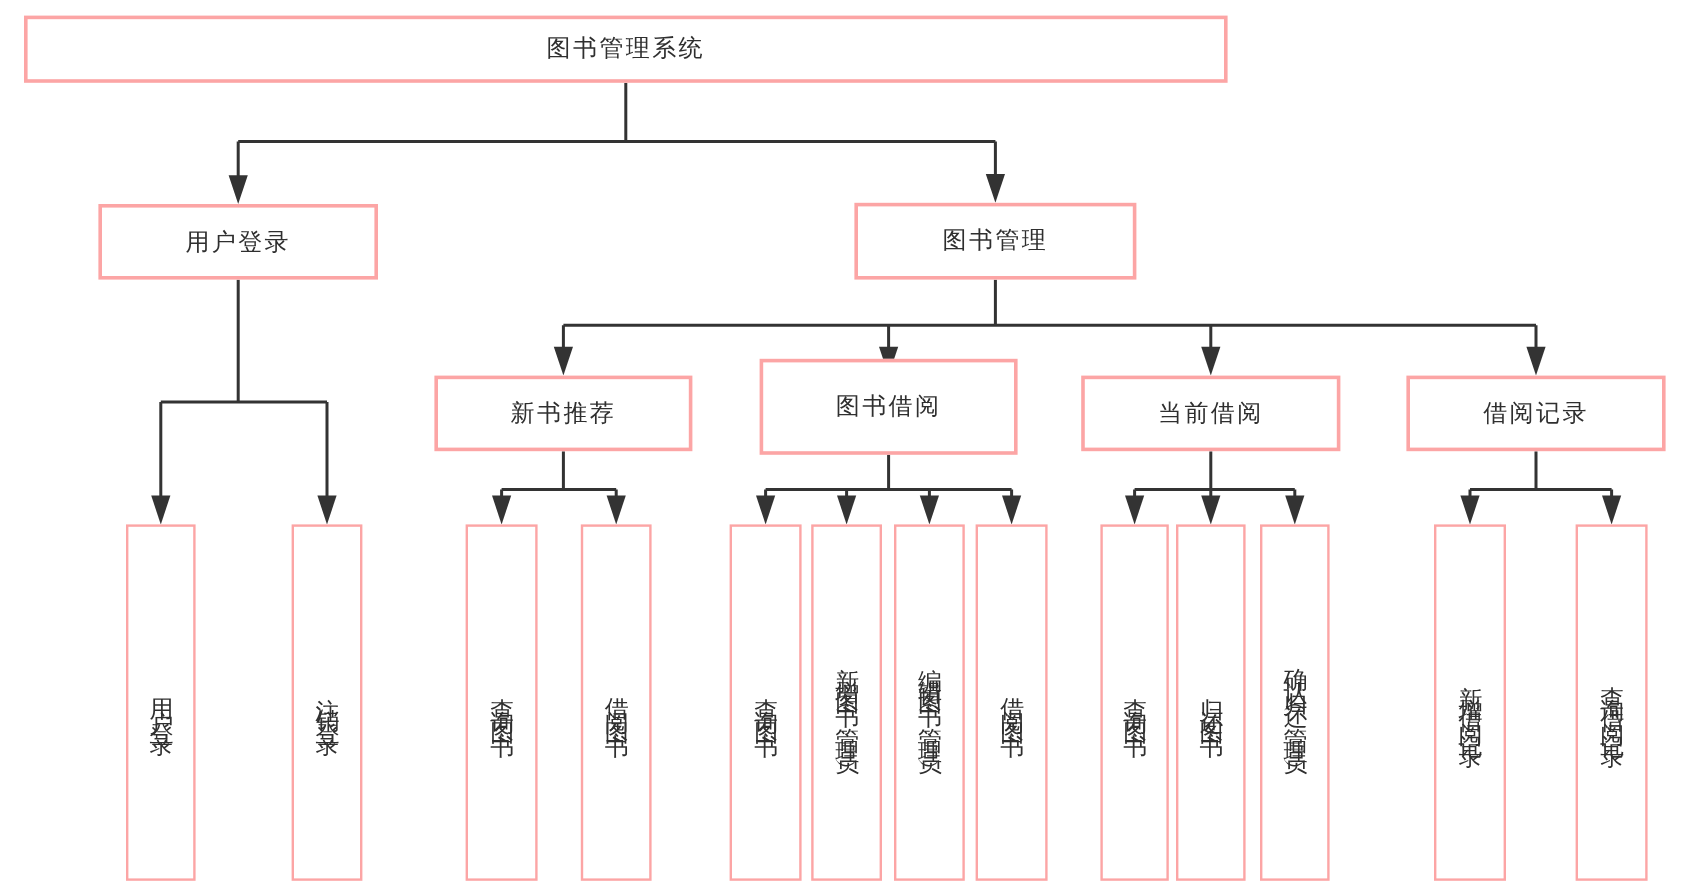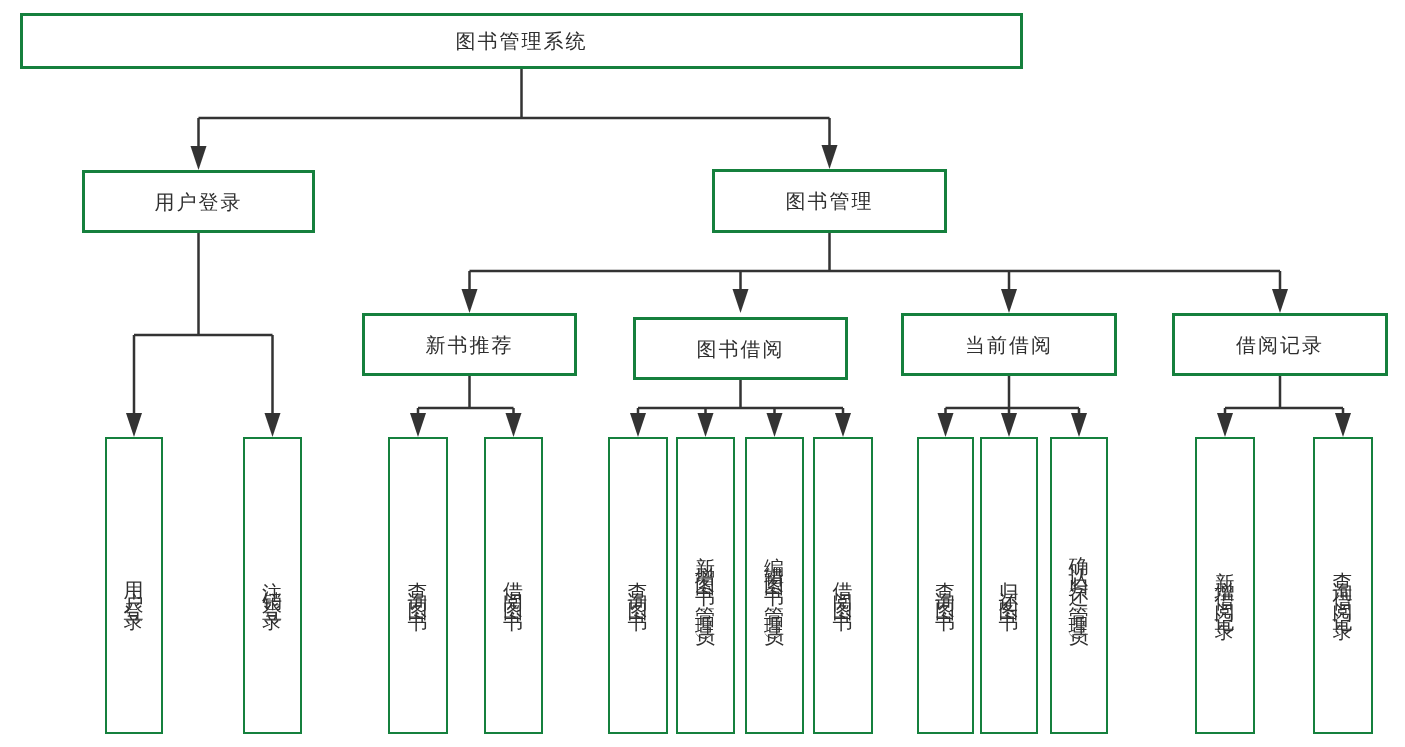--- a/index.html
+++ b/index.html
@@ -13,21 +13,21 @@
   }
   #connectors {
     position: absolute;
     left: 0; top: 0;
     width: 1405px; height: 747px;
   }
   .node {
     position: absolute;
     box-sizing: border-box;
     background: #ffffff;
-    border: 3px solid #15803d;
+    border: 3px solid #fca5a5;
     color: #2f2f2f;
     display: flex;
     align-items: center;
     justify-content: center;
     font-size: 20px;
     letter-spacing: 2px;
     text-align: center;
     line-height: 1;
   }
   .leaf {
@@ -93,21 +93,21 @@
       <polygon points="1335,413 1351,413 1343,437"></polygon>
     </g>
   </svg>
 
   <div class="node" style="left:20px; top:13px; width:1003px; height:56px;">图书管理系统</div>
 
   <div class="node" style="left:82px; top:170px; width:233px; height:63px;">用户登录</div>
   <div class="node" style="left:712px; top:169px; width:235px; height:64px;">图书管理</div>
 
   <div class="node" style="left:362px; top:313px; width:215px; height:63px;">新书推荐</div>
-  <div class="node" style="left:633px; top:317px; width:215px; height:63px;">图书借阅</div>
+  <div class="node" style="left:633px; top:299px; width:215px; height:80px;">图书借阅</div>
   <div class="node" style="left:1172px; top:313px; width:216px; height:63px;">借阅记录</div>
   <div class="node" style="left:901px; top:313px; width:216px; height:63px;">当前借阅</div>
 
   <div class="node leaf" style="left:105px; top:437px; width:58px; height:297px;">用户登录</div>
   <div class="node leaf" style="left:243px; top:437px; width:59px; height:297px;">注销登录</div>
   <div class="node leaf" style="left:388px; top:437px; width:60px; height:297px;">查询图书</div>
   <div class="node leaf" style="left:484px; top:437px; width:59px; height:297px;">借阅图书</div>
   <div class="node leaf" style="left:608px; top:437px; width:60px; height:297px;">查询图书</div>
   <div class="node leaf" style="left:676px; top:437px; width:59px; height:297px;">新增图书（管理员）</div>
   <div class="node leaf" style="left:745px; top:437px; width:59px; height:297px;">编辑图书（管理员）</div>

